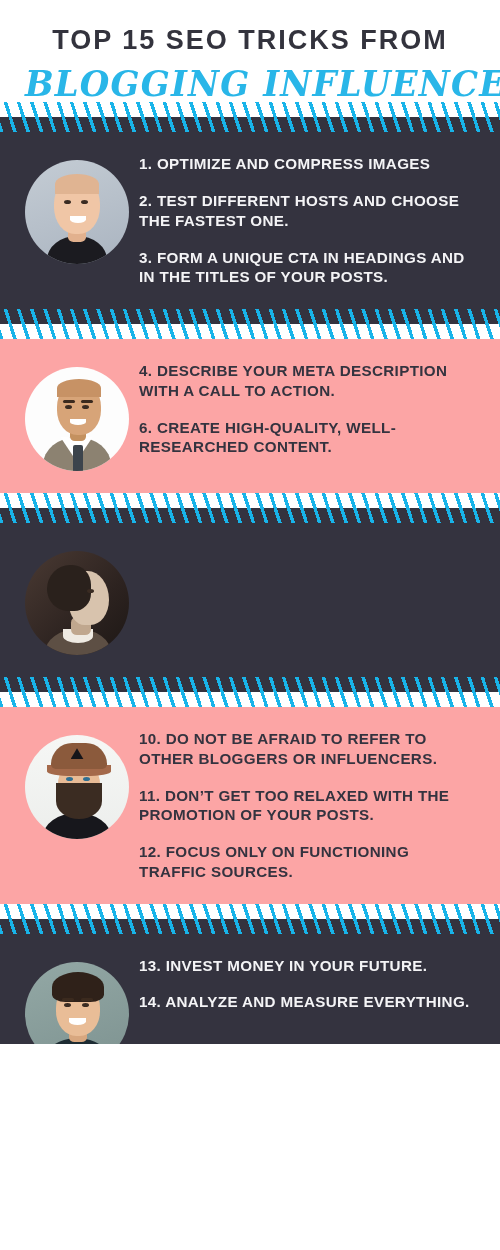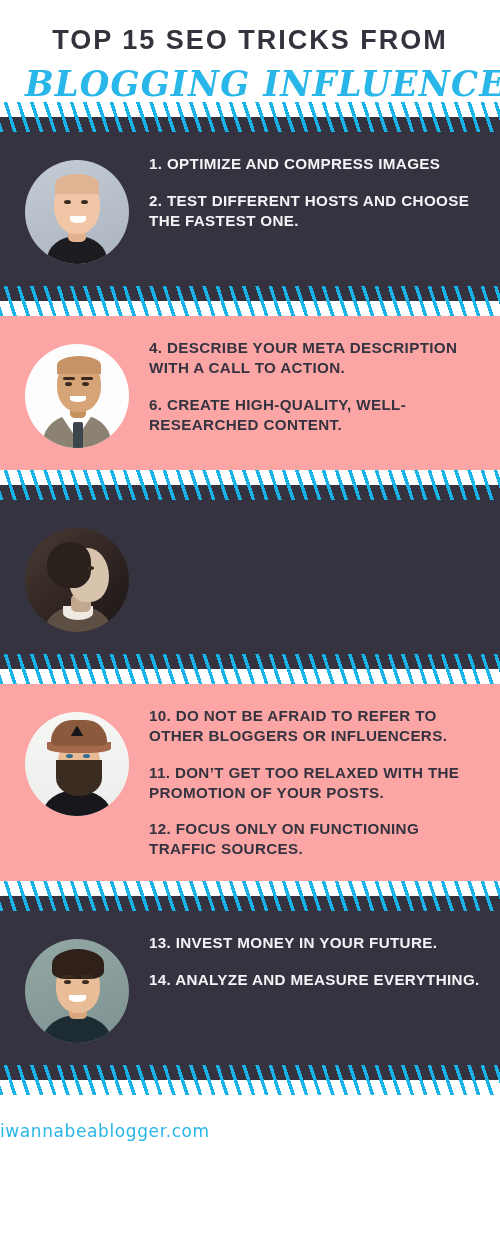--- a/index.html
+++ b/index.html
@@ -9,21 +9,21 @@
     background: #ffffff;
   }
   body {
     font-family: "Liberation Sans", sans-serif;
     -webkit-font-smoothing: antialiased;
   }
 
   #infographic {
     position: relative;
     width: 500px;
-    height: 1250px;
+    height: 1044px;
     overflow: hidden;
     background: #ffffff;
     margin: 0 auto;
   }
 
   
   .header {
     padding: 26px 18px 0 18px;
     text-align: center;
     background: #ffffff;
@@ -103,21 +103,20 @@
     height: 104px;
     border-radius: 50%;
     overflow: hidden;
     position: relative;
     flex: 0 0 auto;
   }
 
   .tips-col {
     flex: 1 1 auto;
     padding-right: 6px;
-    margin-left: 10px;
   }
   .tip {
     font-family: "Liberation Sans", sans-serif;
     font-weight: bold;
     font-size: 15.2px;
     letter-spacing: 0.35px;
     line-height: 1.30;
     margin: 0 0 17px 0;
     text-transform: uppercase;
   }
@@ -230,20 +229,21 @@
         <div class="face"></div>
         <div class="hair"></div>
         <div class="eye l"></div>
         <div class="eye r"></div>
         <div class="mouth"></div>
       </div>
     </div>
     <div class="tips-col">
       <p class="tip">1. OPTIMIZE AND COMPRESS IMAGES</p>
       <p class="tip">2. TEST DIFFERENT HOSTS AND CHOOSE THE FASTEST ONE.</p>
+      <p class="tip">3. FORM A UNIQUE CTA IN HEADINGS AND IN THE TITLES OF YOUR POSTS.</p>
     </div>
   </div>
 
   <div class="stripes">
     <div class="bg-top bg-dark"></div>
     <div class="bg-bot bg-white"></div>
     <div class="stripe-fill"></div>
   </div>
 
   <div class="section light">

